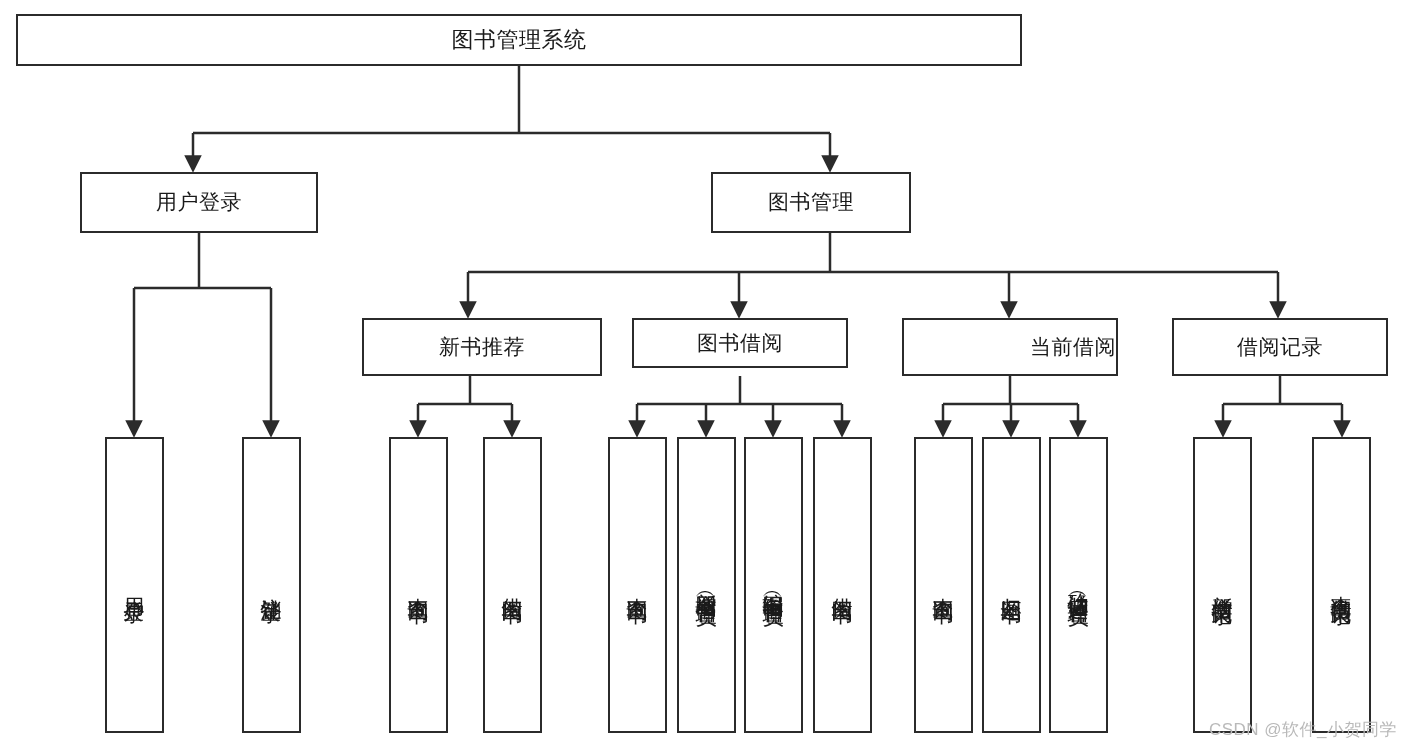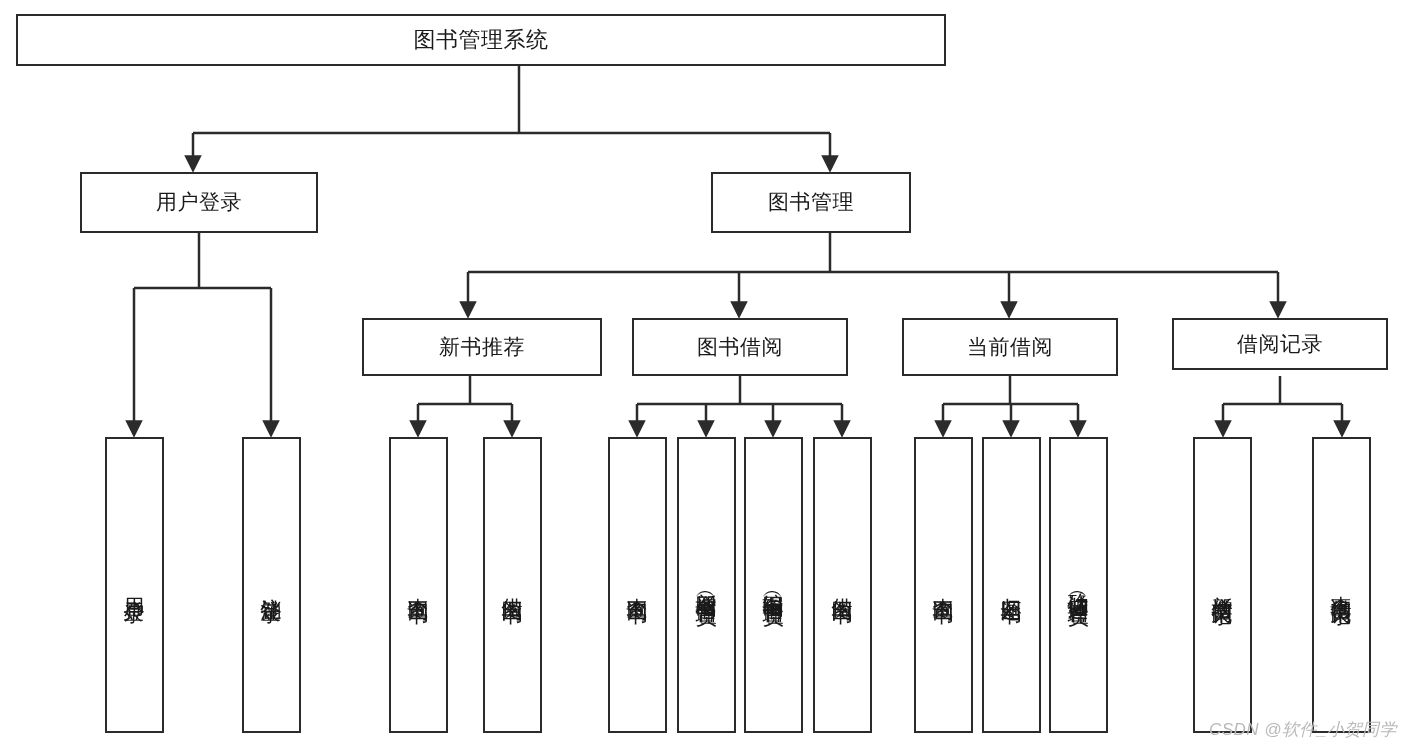--- a/index.html
+++ b/index.html
@@ -49,21 +49,20 @@
   .node.root .node-label { font-size: 22px; }
   .watermark {
     position: absolute;
     right: 8px;
     bottom: 6px;
     font-size: 17px;
     color: #b9b9b9;
     letter-spacing: 0.5px;
     white-space: nowrap;
     pointer-events: none;
-    font-style: italic;
   }
 </style>
 </head>
 <body>
 
 <div id="canvas">
 
   <svg id="edges" viewBox="0 0 1405 747" xmlns="http://www.w3.org/2000/svg">
     <defs>
       <marker id="arrow" viewBox="0 0 12 12" refX="6" refY="6" markerWidth="7" markerHeight="7" orient="auto-start-reverse">
@@ -108,41 +107,41 @@
       <path d="M 1078 404 L 1078 429" marker-end="url(#arrow)"></path>
 
       <path d="M 1280 376 L 1280 404"></path>
       <path d="M 1223 404 L 1342 404"></path>
       <path d="M 1223 404 L 1223 429" marker-end="url(#arrow)"></path>
       <path d="M 1342 404 L 1342 429" marker-end="url(#arrow)"></path>
 
     </g>
   </svg>
 
-  <div class="node root" style="left:16px; top:14px; width:930px; height:52px;">
+  <div class="node root" style="left:16px; top:14px; width:1006px; height:52px;">
     <span class="node-label">图书管理系统</span>
   </div>
 
   <div class="node" style="left:80px; top:172px; width:238px; height:61px;">
     <span class="node-label">用户登录</span>
   </div>
   <div class="node" style="left:711px; top:172px; width:200px; height:61px;">
     <span class="node-label">图书管理</span>
   </div>
 
   <div class="node" style="left:362px; top:318px; width:240px; height:58px;">
     <span class="node-label">新书推荐</span>
   </div>
-  <div class="node" style="left:632px; top:318px; width:216px; height:58px;">
+  <div class="node" style="left:632px; top:318px; width:216px; height:50px;">
     <span class="node-label">图书借阅</span>
   </div>
-  <div class="node" style="left:902px; top:318px; width:216px; height:58px;">
+  <div class="node" style="left:902px; top:318px; width:216px; height:58px;justify-content:flex-end;">
     <span class="node-label">当前借阅</span>
   </div>
-  <div class="node" style="left:1172px; top:318px; width:216px; height:52px;">
+  <div class="node" style="left:1172px; top:318px; width:216px; height:58px;">
     <span class="node-label">借阅记录</span>
   </div>
 
   <div class="node vertical" style="left:105px; top:437px; width:59px; height:296px;">
     <span class="node-label">用户登录</span>
   </div>
   <div class="node vertical" style="left:242px; top:437px; width:59px; height:296px;">
     <span class="node-label">注销登录</span>
   </div>
 

